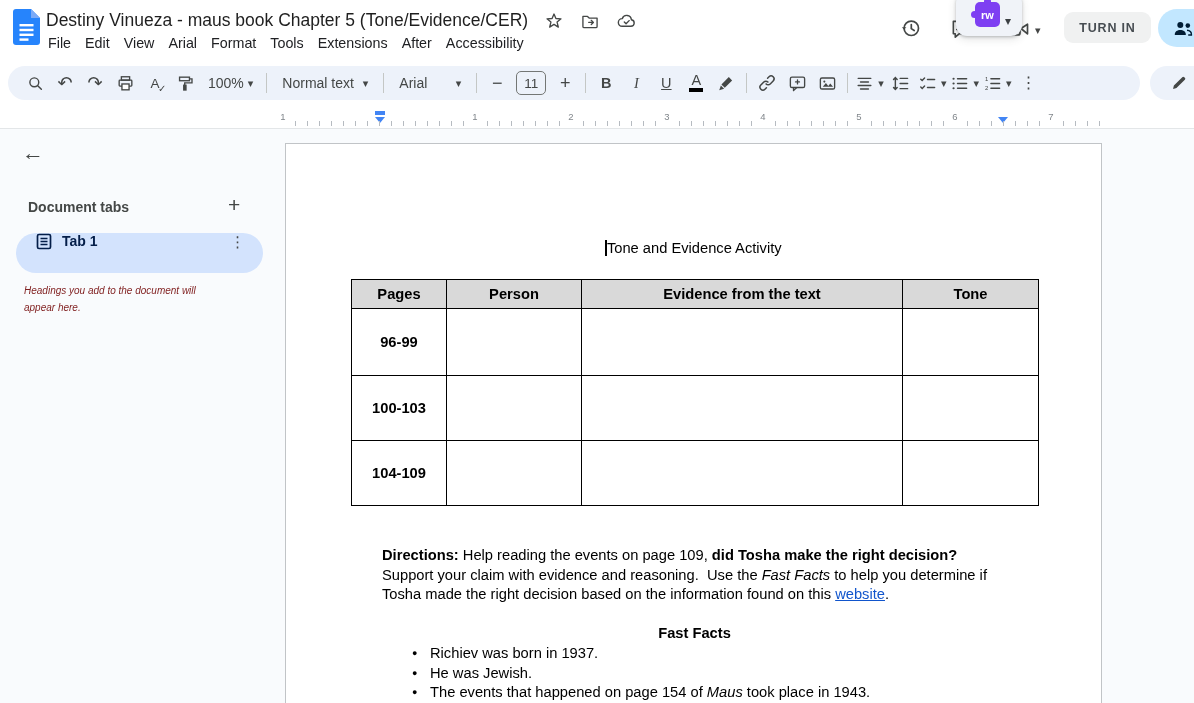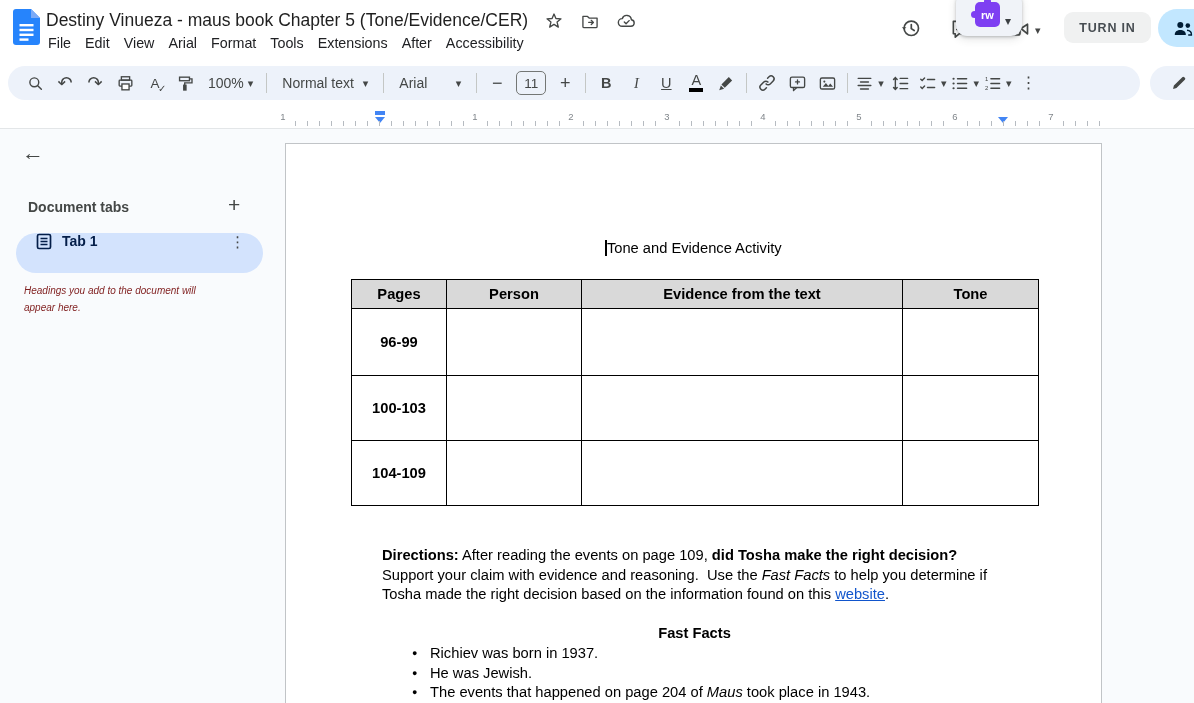--- a/index.html
+++ b/index.html
@@ -432,23 +432,23 @@
         <div class="t-cell" style="width: 136px; height: 65px;"></div>
       </div>
       <div class="t-row">
         <div class="t-cell t-first" style="width: 95px; height: 65px;">104-109</div>
         <div class="t-cell" style="width: 135px; height: 65px;"></div>
         <div class="t-cell" style="width: 321px; height: 65px;"></div>
         <div class="t-cell" style="width: 136px; height: 65px;"></div>
       </div>
     </div>
   <div id="directions">
-      <div class="rich-line"><span class="b">Directions:</span><span> After reading the events on page 109, </span><span class="b">did Tosha make the right decision?</span></div>
+      <div class="rich-line"><span class="b">Directions:</span><span> Help reading the events on page 109, </span><span class="b">did Tosha make the right decision?</span></div>
       <div class="rich-line"><span>Support your claim with evidence and reasoning.  Use the </span><span class="i">Fast Facts</span><span> to help you determine if</span></div>
       <div class="rich-line"><span>Tosha made the right decision based on the information found on this </span><span class="lnk">website</span><span>.</span></div>
     </div>
   <div id="fast-facts-heading">Fast Facts</div>
   <ul id="fast-facts-list">
       <li><span>Richiev was born in 1937.</span></li>
       <li><span>He was Jewish.</span></li>
-      <li><span>The events that happened on page 204 of </span><span class="i">Maus</span><span> took place in 1943.</span></li>
+      <li><span>The events that happened on page 154 of </span><span class="i">Maus</span><span> took place in 1943.</span></li>
     </ul>
 </div>
 
 </body></html>

